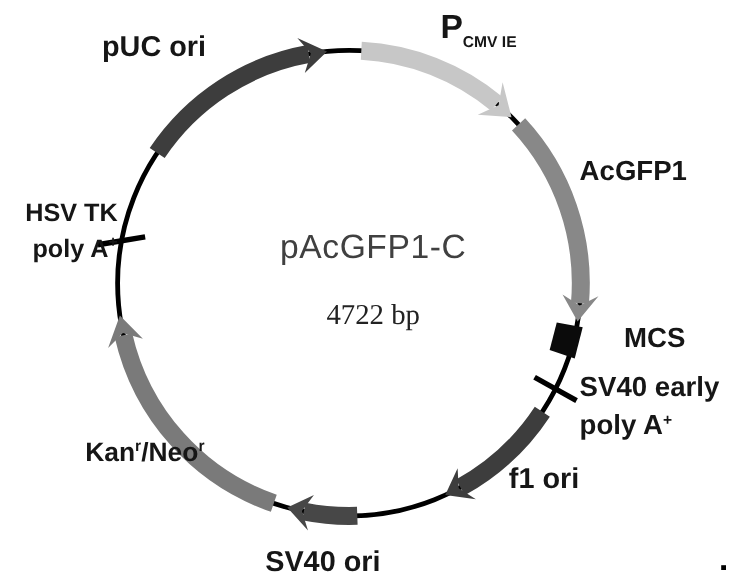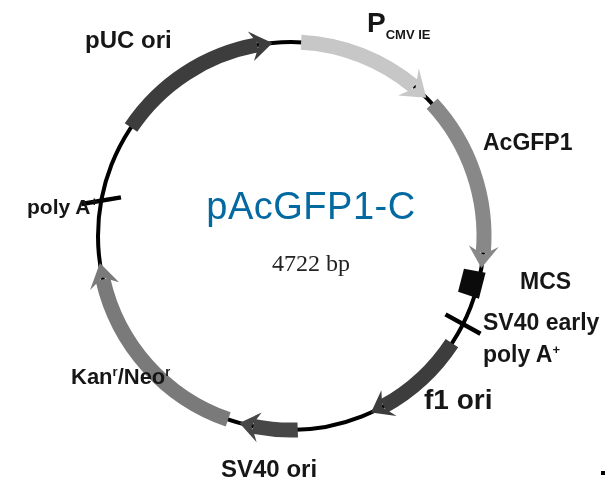--- a/index.html
+++ b/index.html
@@ -19,27 +19,27 @@
     line-height:26px;
     white-space:nowrap;
   }
   .lbl .sup{font-size:13px;vertical-align:8px;font-weight:bold;}
   .lbl .sub{font-size:13px;vertical-align:-7px;font-weight:bold;}
   #lbl-puc{left:85px;top:27px;font-size:24px;}
   #lbl-pcmv{left:367px;top:10px;font-size:28px;}
   #lbl-acgfp1{left:483px;top:129px;}
   #lbl-mcs{left:520px;top:268px;}
   #lbl-sv40early{left:483px;top:308px;line-height:28px;}
-  #lbl-f1{left:424px;top:387px;font-size:28px;}
+  #lbl-f1{left:424px;top:387px;font-size:24px;}
   #lbl-sv40ori{left:221px;top:440px;font-size:24px;margin-top:16px;}
   #lbl-kanneo{left:33px;top:359px;font-size:22px;margin-left:38px;}
   #lbl-hsv{left:8px;top:166px;width:90px;font-size:21px;line-height:24px;text-align:right;}
   #lbl-title{
     left:311px;top:193px;transform:translateX(-50%);
-    font-size:38px;font-weight:normal;color:#0369a1;letter-spacing:0.5px;
+    font-size:28px;font-weight:normal;color:#404040;letter-spacing:0.5px;
   }
   #lbl-size{
     left:311px;top:250px;transform:translateX(-50%);
     font-family:"Liberation Serif", serif;
     font-weight:normal;font-size:24px;color:#222;
   }
   #corner-dot{
     position:absolute;left:601px;top:471px;width:4px;height:4px;background:#000;
   }
 </style>
@@ -76,20 +76,20 @@
   <div class="lbl" id="lbl-mcs">MCS</div>
 
   <div class="lbl" id="lbl-sv40early"><span>SV40 early</span><br><span>poly A</span><span class="sup">+</span></div>
 
   <div class="lbl" id="lbl-f1">f1 ori</div>
 
   <div class="lbl" id="lbl-sv40ori">SV40 ori</div>
 
   <div class="lbl" id="lbl-kanneo"><span>Kan</span><span class="sup">r</span><span>/Neo</span><span class="sup">r</span></div>
 
-  <div class="lbl" id="lbl-hsv"><br><span>poly A</span><span class="sup">+</span></div>
+  <div class="lbl" id="lbl-hsv"><span>HSV TK</span><br><span>poly A</span><span class="sup">+</span></div>
 
   <div class="lbl" id="lbl-title">pAcGFP1-C</div>
 
   <div class="lbl" id="lbl-size">4722 bp</div>
 
   <div id="corner-dot"></div>
 </div>
 
 </body></html>

